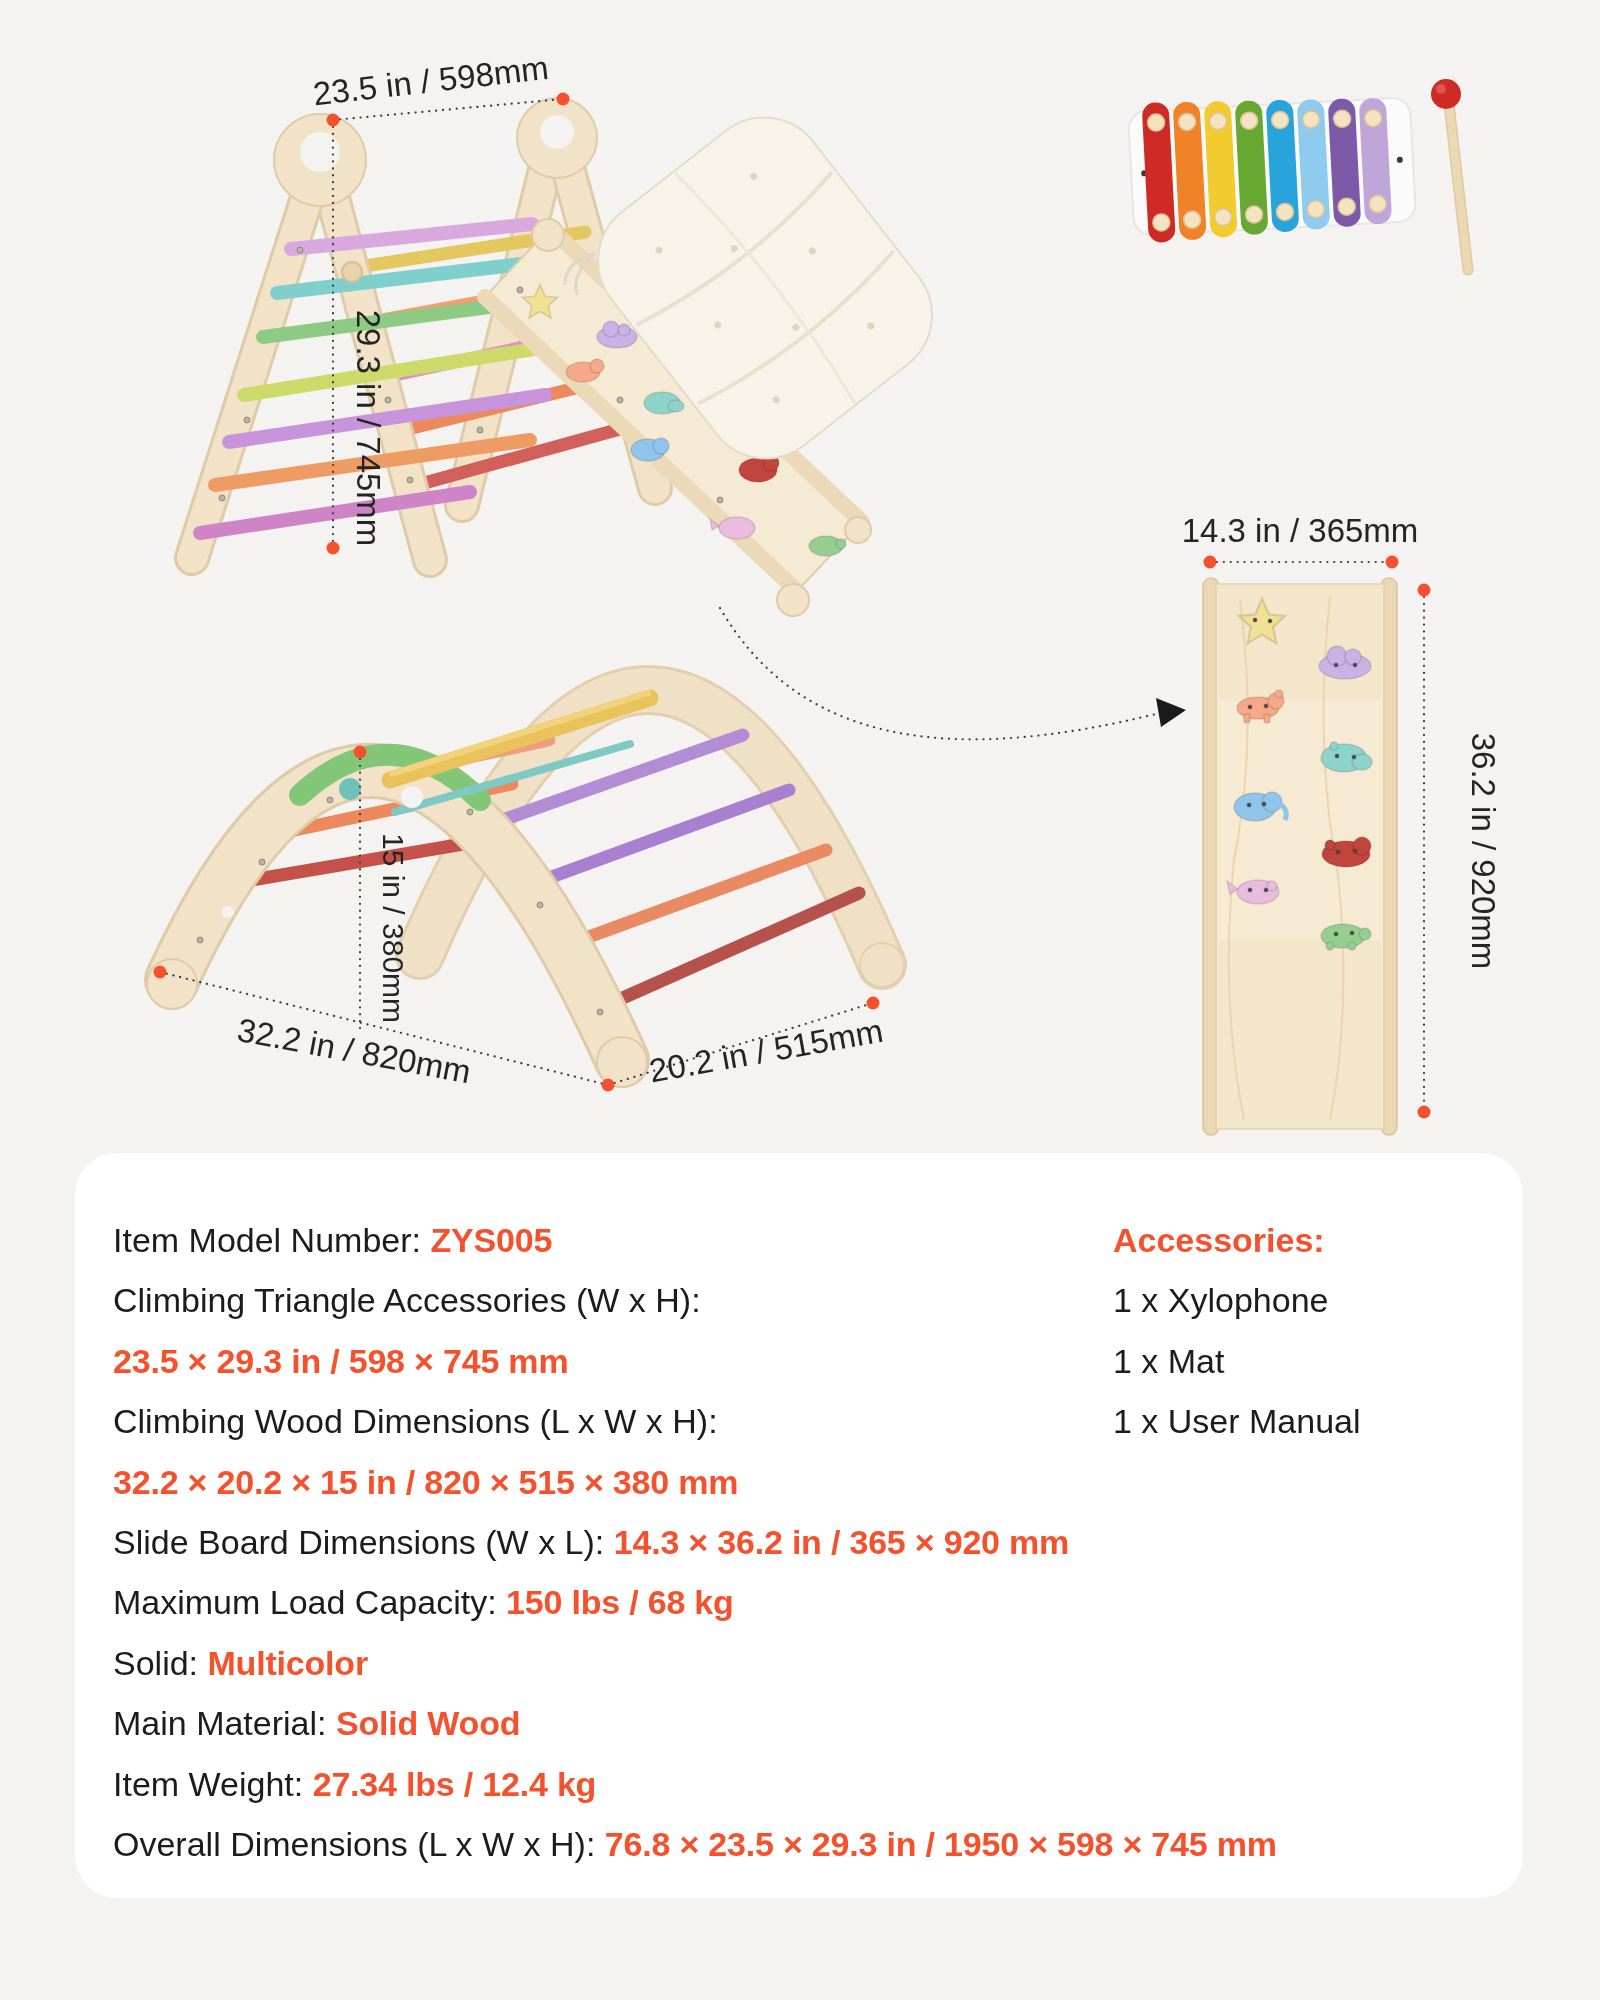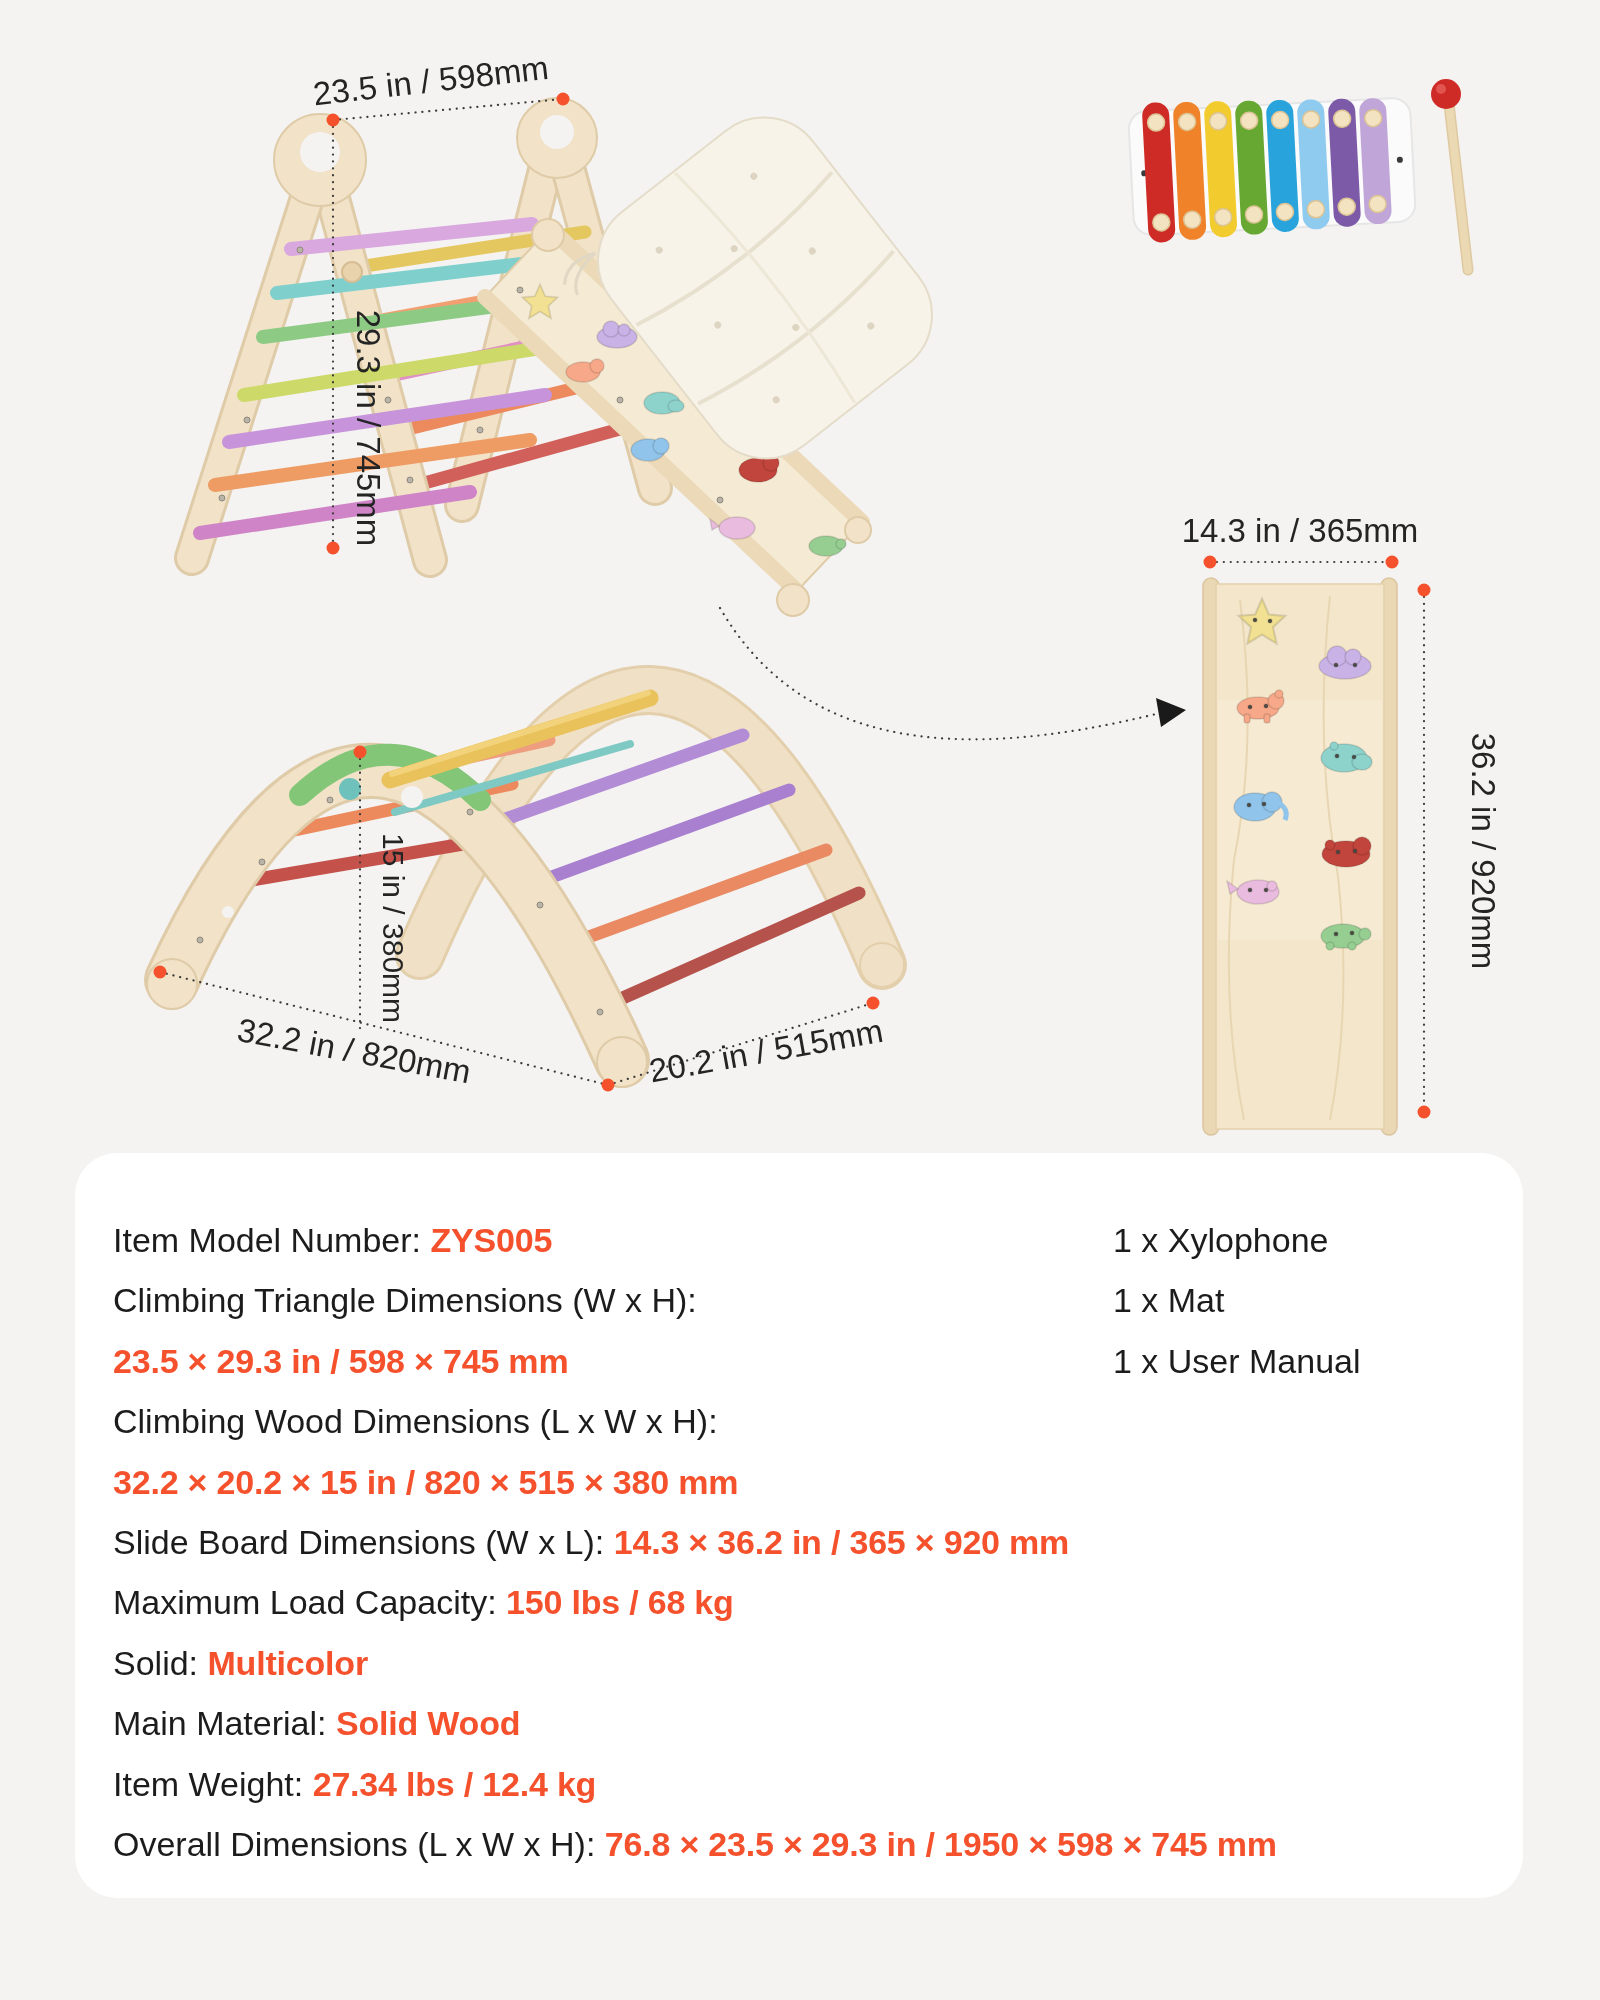--- a/index.html
+++ b/index.html
@@ -314,31 +314,32 @@
     <text class="dim" text-anchor="middle" transform="translate(1472,851) rotate(90)">36.2 in / 920mm</text>
     <text class="dim dim-sm" text-anchor="middle" transform="translate(383,928) rotate(90)">15 in / 380mm</text>
     <text class="dim" text-anchor="middle" transform="translate(352,1062) rotate(10.5)">32.2 in / 820mm</text>
     <text class="dim" text-anchor="middle" transform="translate(768,1062) rotate(-10)">20.2 in / 515mm</text>
   </g>
 </svg>
 
 <div class="card">
   <div class="spec-col">
     <div class="spec-row"><span>Item Model Number: </span><span class="spec-value">ZYS005</span></div>
-    <div class="spec-row"><span>Climbing Triangle Dimensions (W x H):</span><span class="spec-value"></span></div>
+    <div class="spec-row"><span>Climbing Triangle Accessories (W x H):</span><span class="spec-value"></span></div>
     <div class="spec-row"><span></span><span class="spec-value">23.5 × 29.3 in / 598 × 745 mm</span></div>
     <div class="spec-row"><span>Climbing Wood Dimensions (L x W x H):</span><span class="spec-value"></span></div>
     <div class="spec-row"><span></span><span class="spec-value">32.2 × 20.2 × 15 in / 820 × 515 × 380 mm</span></div>
     <div class="spec-row"><span>Slide Board Dimensions (W x L): </span><span class="spec-value">14.3 × 36.2 in / 365 × 920 mm</span></div>
     <div class="spec-row"><span>Maximum Load Capacity: </span><span class="spec-value">150 lbs / 68 kg</span></div>
     <div class="spec-row"><span>Solid: </span><span class="spec-value">Multicolor</span></div>
     <div class="spec-row"><span>Main Material: </span><span class="spec-value">Solid Wood</span></div>
     <div class="spec-row"><span>Item Weight: </span><span class="spec-value">27.34 lbs / 12.4 kg</span></div>
     <div class="spec-row"><span>Overall Dimensions (L x W x H): </span><span class="spec-value">76.8 × 23.5 × 29.3 in / 1950 × 598 × 745 mm</span></div>
   </div>
   <div class="acc-col">
+    <div class="spec-row acc-title">Accessories:</div>
     <div class="spec-row">1 x Xylophone</div>
     <div class="spec-row">1 x Mat</div>
     <div class="spec-row">1 x User Manual</div>
   </div>
 </div>
 
 </div>
 
 </body></html>

